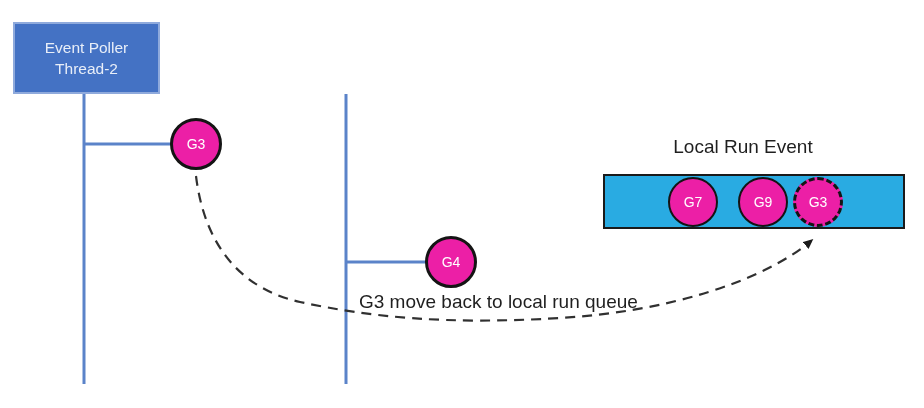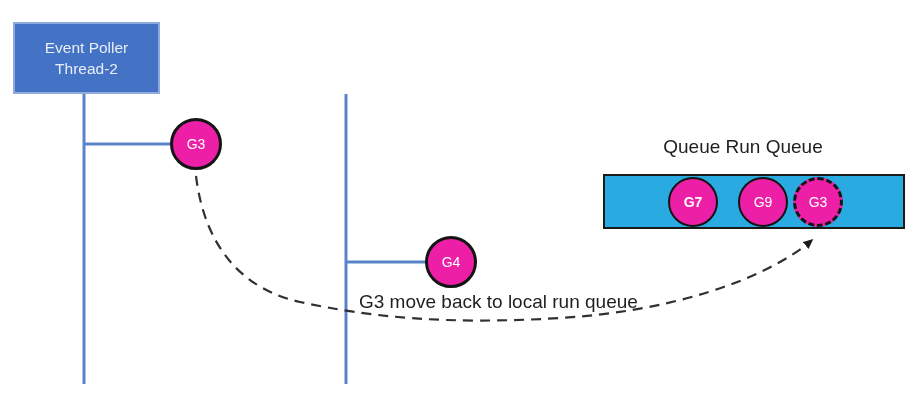--- a/index.html
+++ b/index.html
@@ -78,21 +78,21 @@
     background: #EC1FA6;
     border: 2.5px solid #141414;
     color: #ffffff;
     font-size: 14px;
     display: flex;
     align-items: center;
     justify-content: center;
     top: 0.5px;
   }
   .queue-slot.s0 { left: 1px; }
-  .queue-slot.s1 { left: 63px; font-weight: bold; }
+  .queue-slot.s1 { left: 63px; }
   .queue-slot.s2 { left: 133px; justify-content: center; }
   .queue-slot.s3 { left: 188px; border: 3px dashed #141414; }
 
   .queue-title {
     position: absolute;
     left: 603px;
     top: 136px;
     width: 280px;
     text-align: center;
     font-size: 19px;
@@ -133,21 +133,21 @@
     <span>Thread-2</span>
   </div>
 
   <div class="g-circle on-thread2">
     <span>G3</span>
   </div>
   <div class="g-circle on-thread1">
     <span>G4</span>
   </div>
 
-  <div class="queue-title">Queue Run Queue</div>
+  <div class="queue-title">Local Run Event</div>
   <div class="queue-rect">
     <div class="queue-slot s1">
       <span>G7</span>
     </div>
     <div class="queue-slot s2">
       <span>G9</span>
     </div>
     <div class="queue-slot s3">
       <span>G3</span>
     </div>

